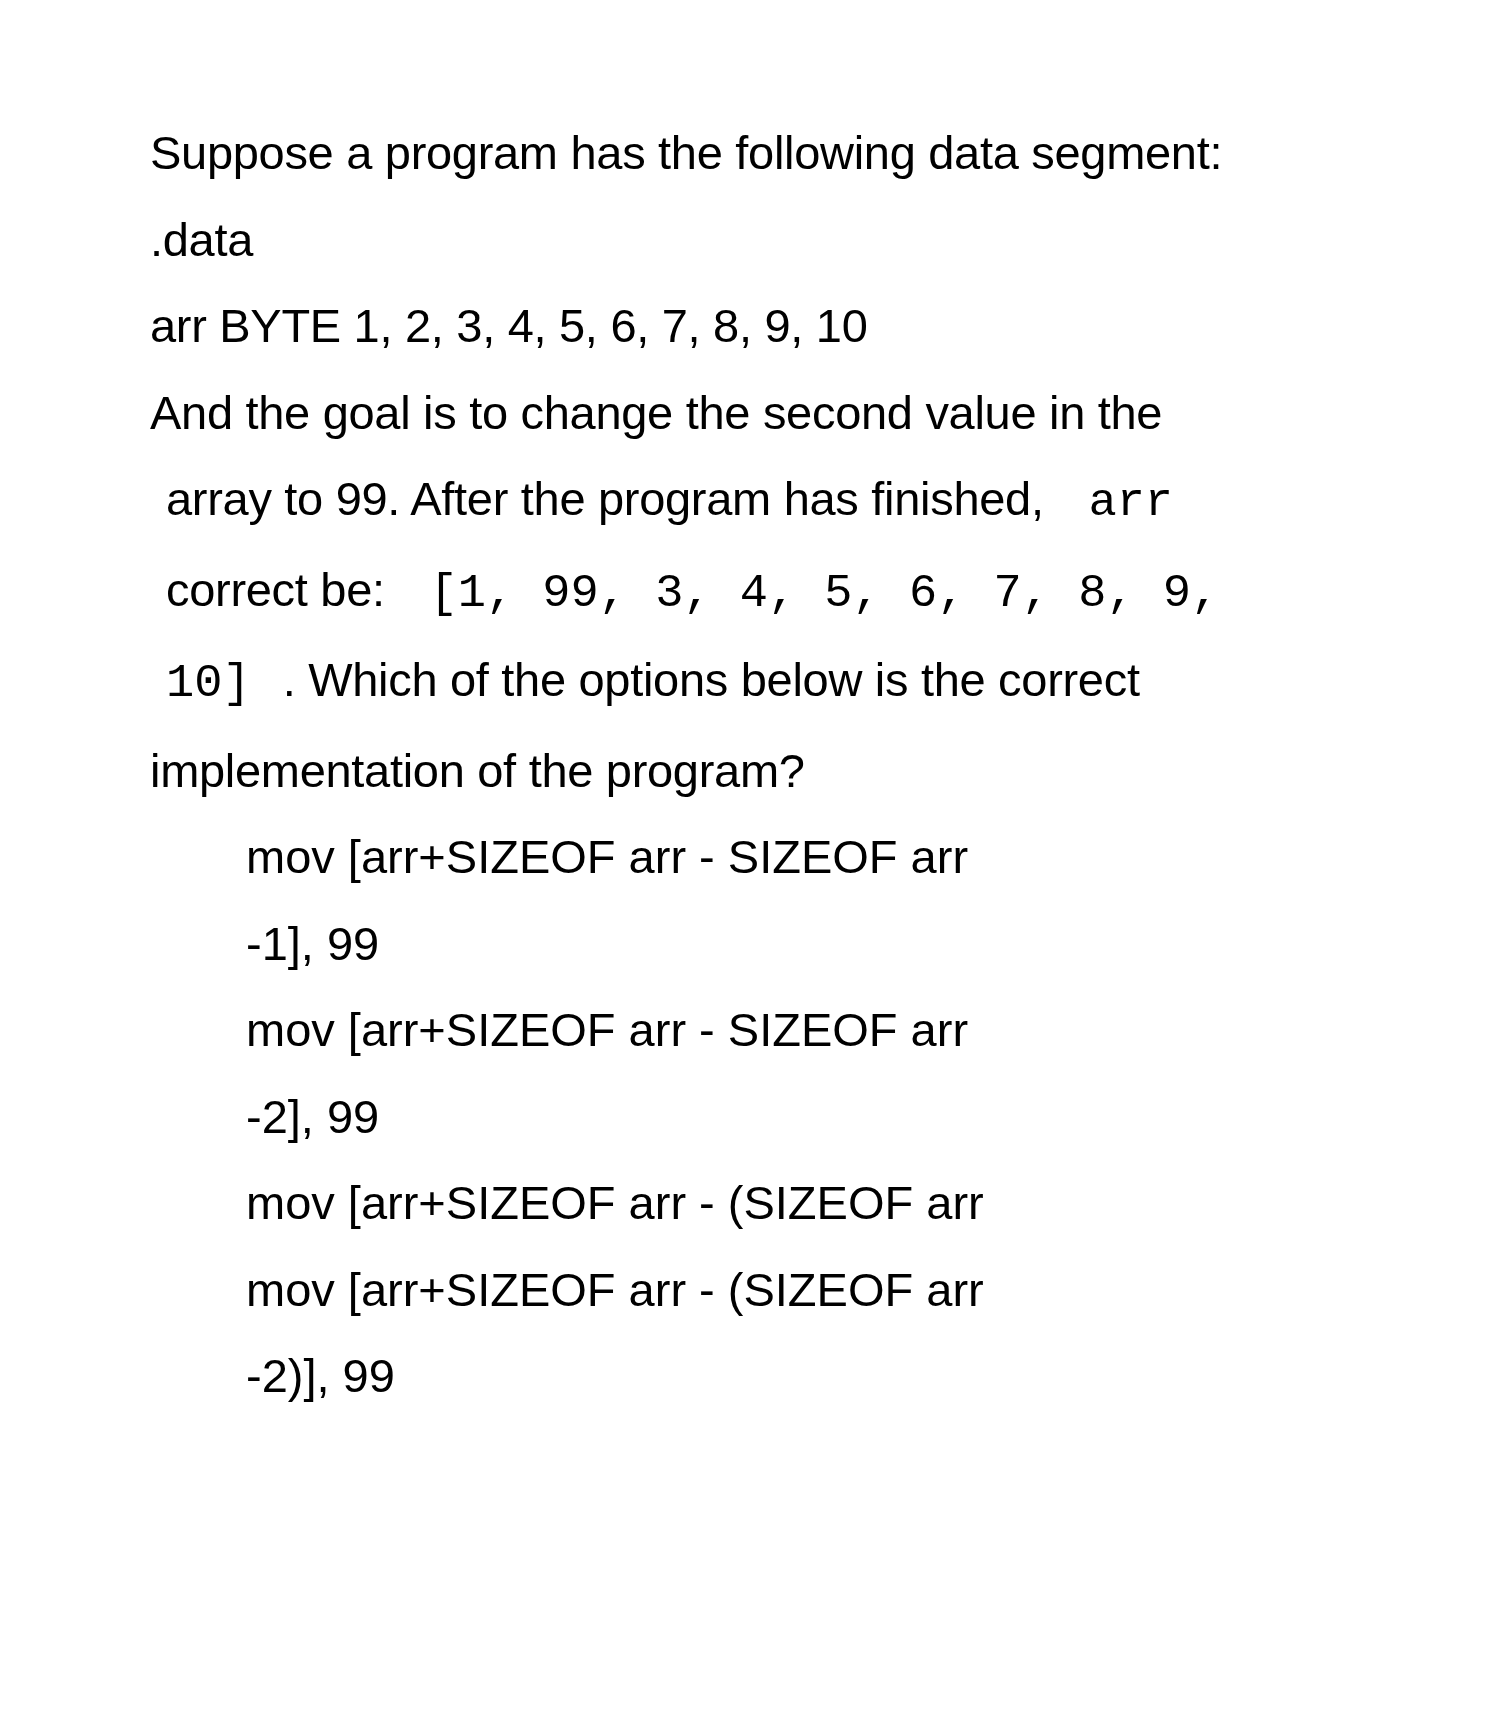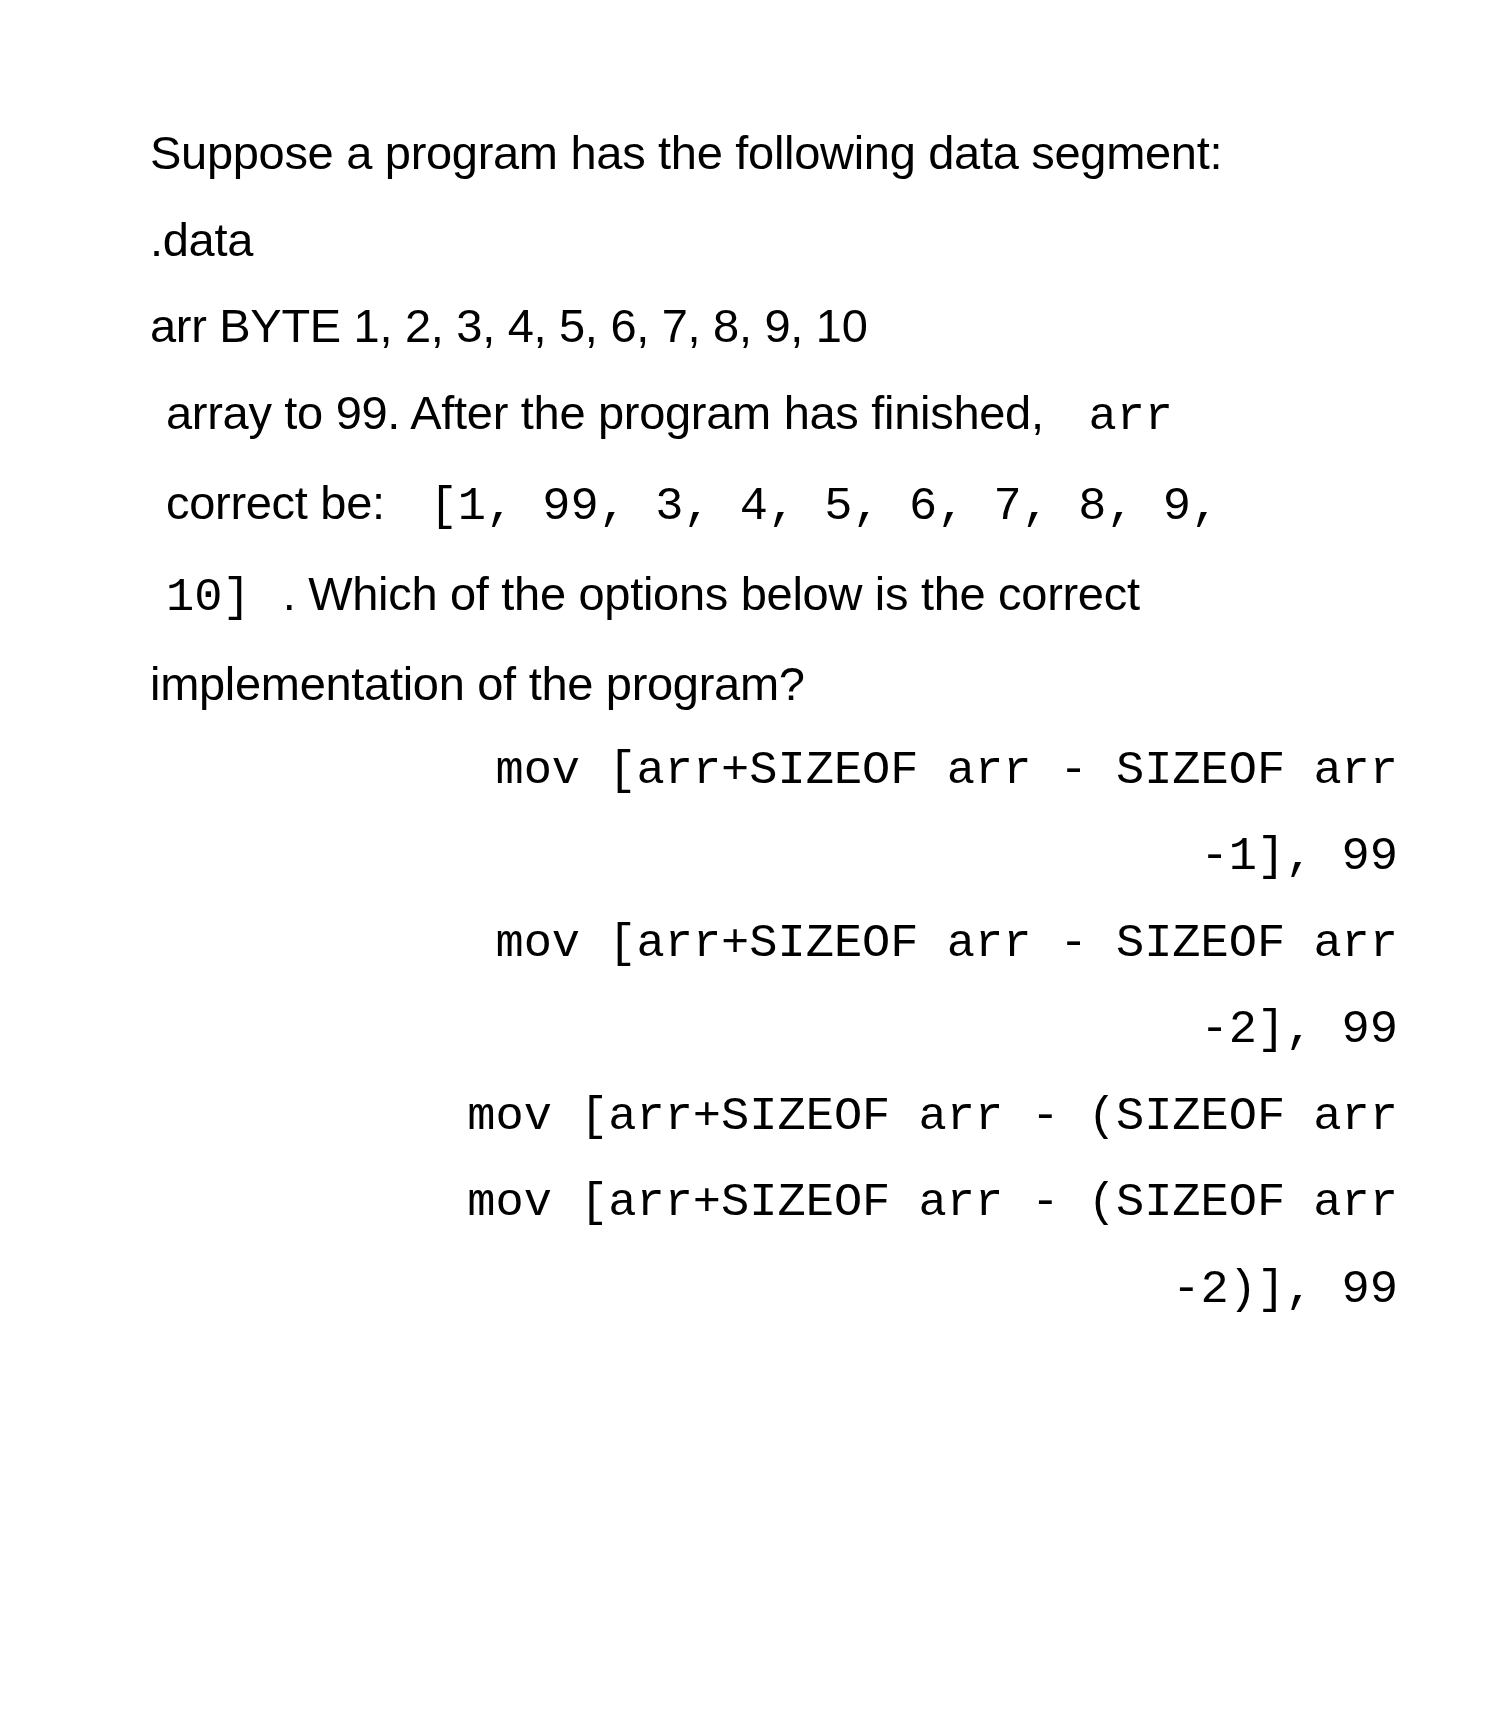--- a/index.html
+++ b/index.html
@@ -27,40 +27,40 @@
       font-family: "Courier New", Courier, monospace;
       font-size: 47px;
       letter-spacing: 0px;
       text-align: right;
     }
     .options-container {
       margin-top: 8px;
       padding-left: 80px;
     }
     .option {
-      font-family: Liberation Mono, monospace;
+      font-family: Liberation Sans, sans-serif;
       font-size: 47px;
       line-height: 1.5;
       margin-bottom: 0px;
       letter-spacing: 0px;
       word-wrap: break-word;
-      text-align: right;
     }
     .option-line {
       display: block;
     }
   </style>
 </head>
 <body>
 
 <div class="question-container">
   <div class="question-text">
     <div>Suppose a program has the following data segment:</div>
     <div>.data</div>
     <div>arr BYTE 1, 2, 3, 4, 5, 6, 7, 8, 9, 10</div>
+    <div>And the goal is to change the second value in the</div>
     <div>
       <span>array to 99. After the program has finished, </span><span class="mono">arr</span>
     </div>
     <div>
       <span>correct be: </span><span class="mono">[1, 99, 3, 4, 5, 6, 7, 8, 9,</span>
     </div>
     <div>
       <span class="mono">10]</span><span>. Which of the options below is the correct</span>
     </div>
     <div>implementation of the program?</div>

